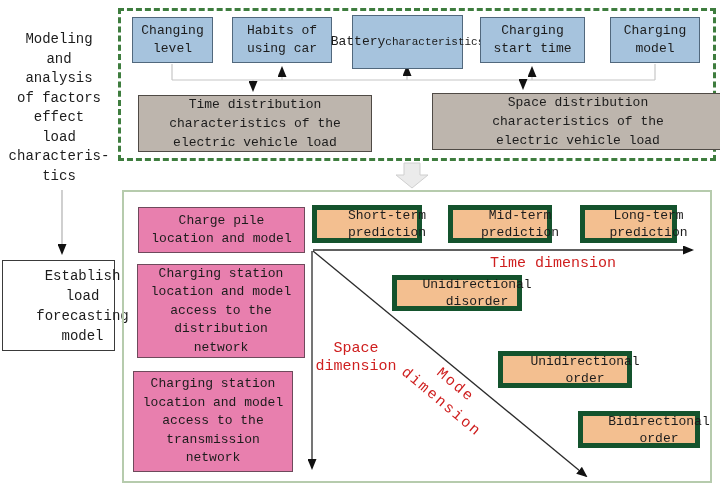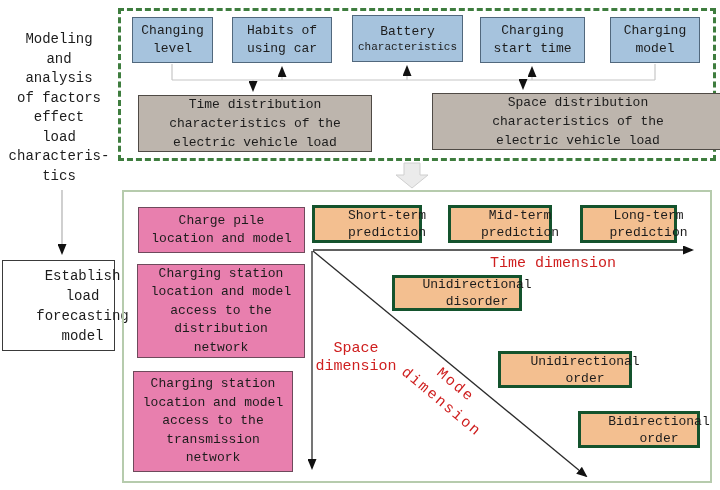--- a/index.html
+++ b/index.html
@@ -19,21 +19,21 @@
   }
   .abs{position:absolute;}
   .box{
     position:absolute;display:flex;align-items:center;justify-content:center;
     text-align:center;box-sizing:border-box;
   }
   .pre{white-space:pre-line;}
   .factor{background:var(--factor-box-fill);border:1px solid #51687d;font-size:13px;line-height:18px;}
   .summary{background:var(--summary-box-fill);border:1px solid #4f4a45;font-size:13px;line-height:19px;text-align:center;}
   .spacebox{background:var(--space-box-fill);border:1px solid #6e4a5c;font-size:13px;line-height:18.5px;}
-  .orange{background:var(--prediction-box-fill);border:3px solid #14532d;font-size:13px;line-height:17px;padding-left:40px;}
+  .orange{background:var(--prediction-box-fill);border:5px solid #14532d;font-size:13px;line-height:17px;padding-left:40px;}
   .plainbox{background:#ffffff;border:1px solid #3a3a3a;font-size:14px;line-height:20px;padding-left:48px;}
   .heading{font-size:14px;line-height:19.5px;text-align:center;}
   .axis-label{color:var(--axis-label-red);font-size:15px;line-height:18px;text-align:center;}
   .dashed-frame{border:3px dashed var(--dashed-border-green);box-sizing:border-box;}
   .panel-frame{border:2px solid var(--panel-border-green);box-sizing:border-box;}
   .sub{display:block;font-size:11px;line-height:14px;}
   .main-line{display:block;font-size:13px;line-height:16px;}
   svg{position:absolute;left:0;top:0;}
 </style>
 </head>
@@ -89,21 +89,21 @@
   <div class="abs dashed-frame" style="left:118px;top:8px;width:598px;height:153px;"></div>
 
   <div class="box factor" style="left:132px;top:17px;width:81px;height:46px;">
     <span class="pre">Changing
 level</span>
   </div>
   <div class="box factor" style="left:232px;top:17px;width:100px;height:46px;">
     <span class="pre">Habits of
 using car</span>
   </div>
-  <div class="box factor" style="left:352px;top:15px;width:111px;height:47px;flex-direction:column;">
+  <div class="box factor" style="left:352px;top:15px;width:111px;height:54px;flex-direction:row;">
     <span class="main-line">Battery</span>
     <span class="sub">characteristics</span>
   </div>
   <div class="box factor" style="left:480px;top:17px;width:105px;height:46px;">
     <span class="pre">Charging
 start time</span>
   </div>
   <div class="box factor" style="left:610px;top:17px;width:90px;height:46px;">
     <span class="pre">Charging
 model</span>

